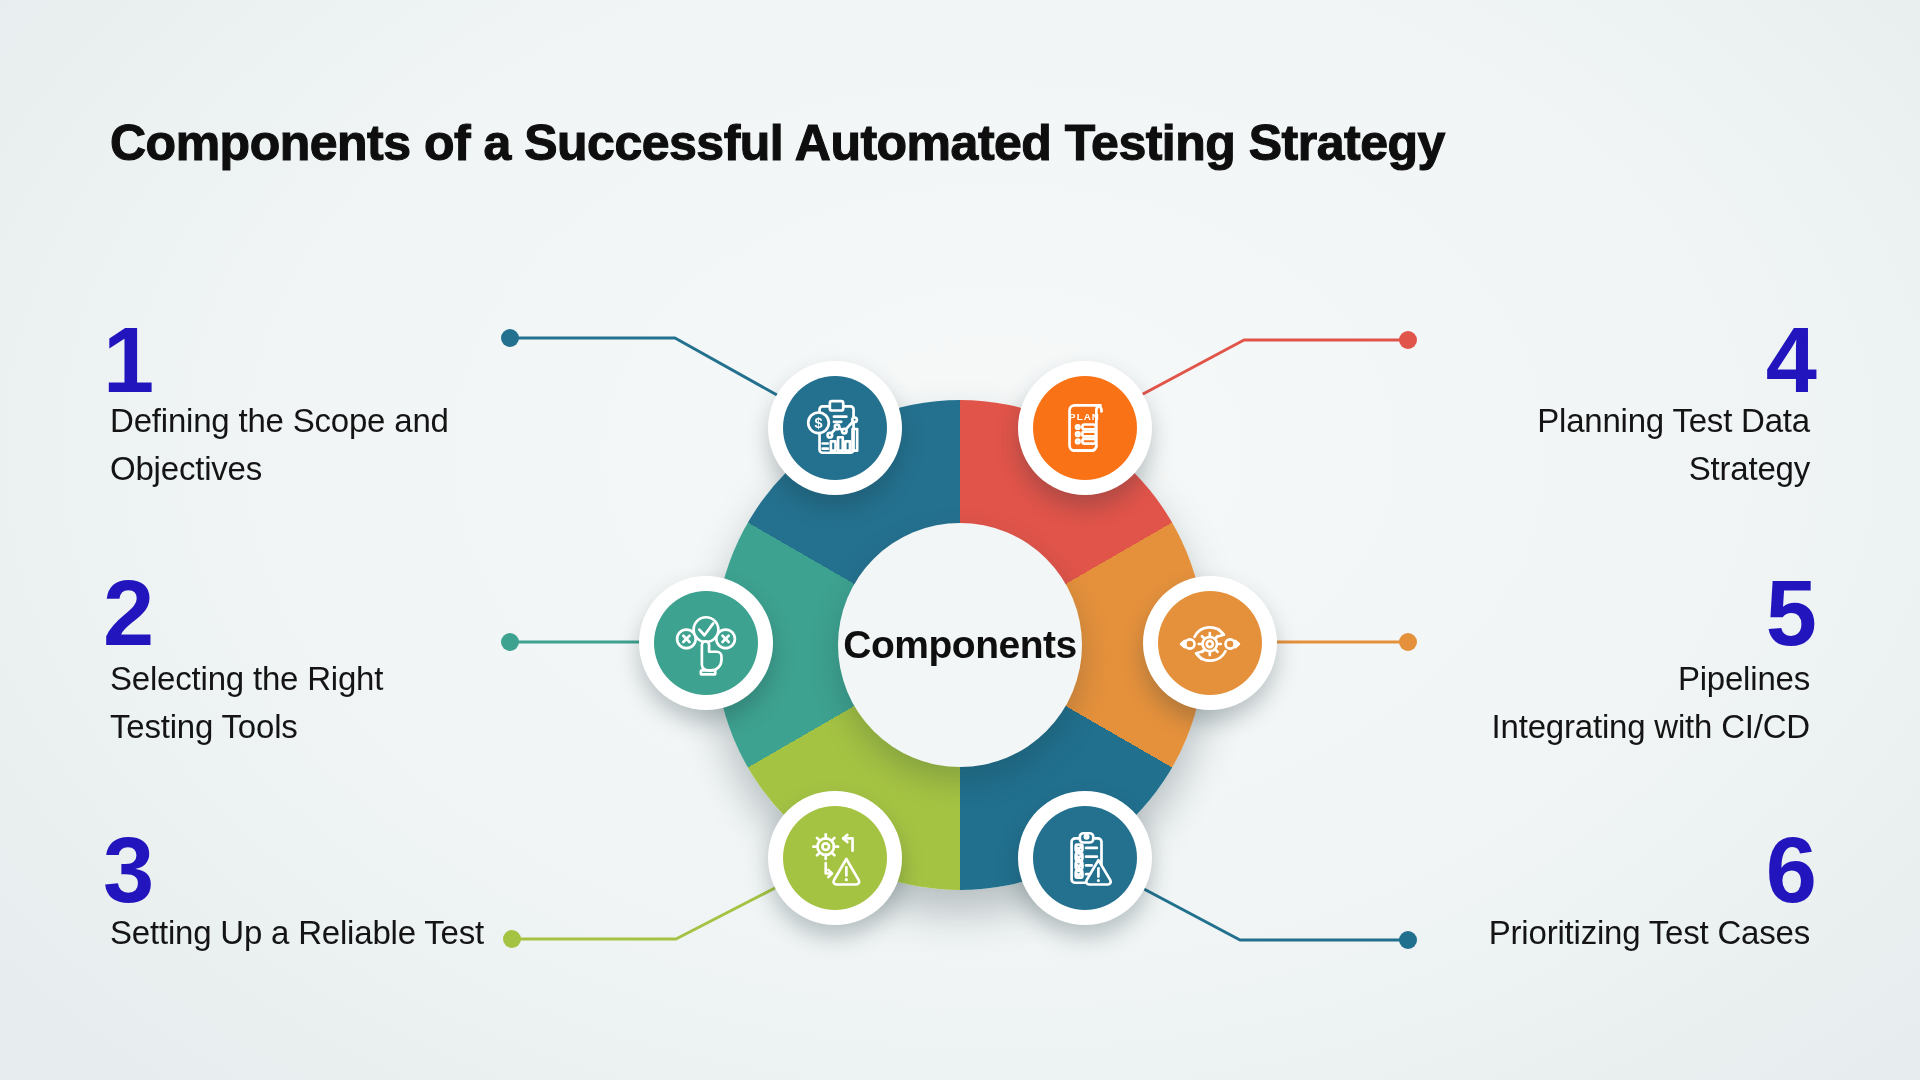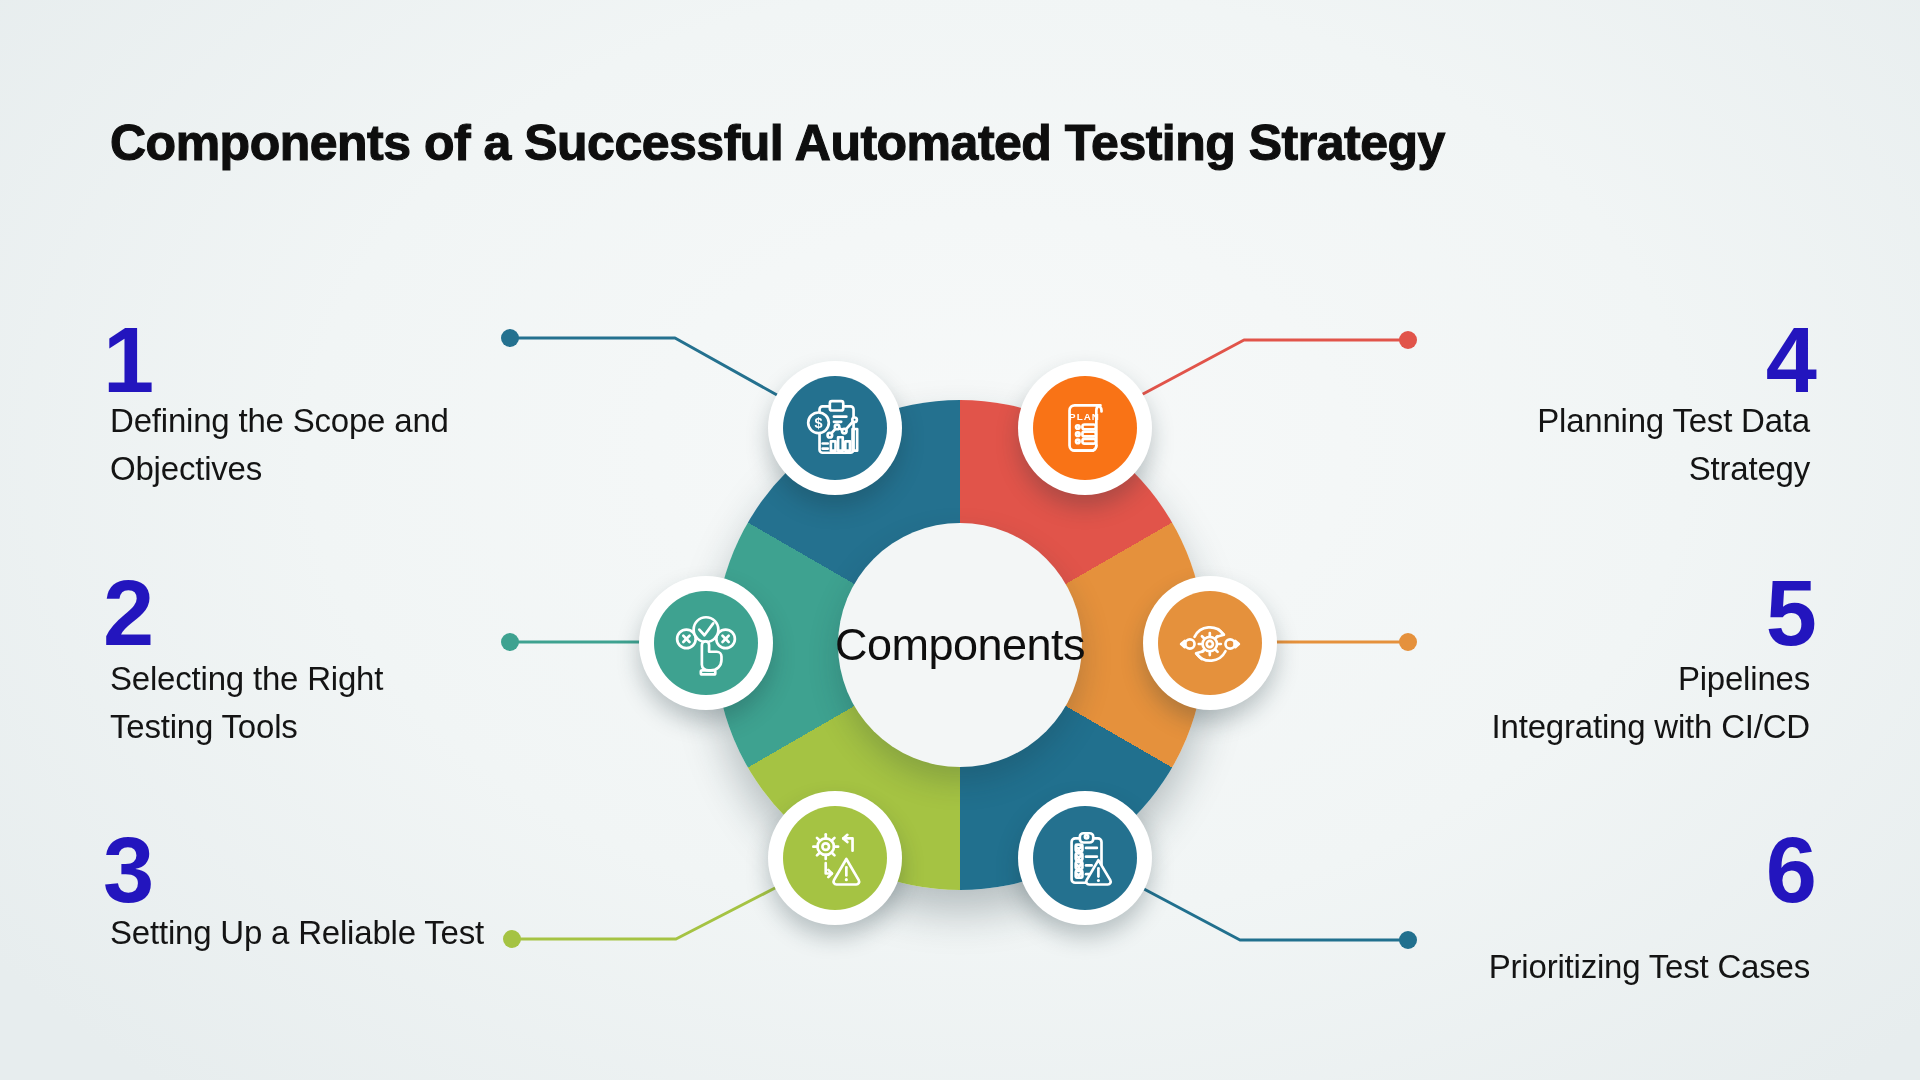--- a/index.html
+++ b/index.html
@@ -33,21 +33,21 @@
       #A5C343 180deg 240deg,
       #3EA290 240deg 300deg,
       #24718F 300deg 360deg);
     box-shadow:0 22px 42px rgba(25,45,55,0.28);
   }
   .center-circle{
     position:absolute;left:838px;top:523px;width:244px;height:244px;border-radius:50%;
     background:#F3F6F6;box-shadow:0 14px 30px rgba(25,45,55,0.22);
     display:flex;align-items:center;justify-content:center;
   }
-  .center-label{font-size:45px;font-weight:400;color:#0f0f0f;letter-spacing:-0.5px;}
+  .center-label{font-size:39px;font-weight:700;color:#0f0f0f;letter-spacing:-0.5px;}
   .badge{
     position:absolute;width:134px;height:134px;border-radius:50%;background:#ffffff;
     box-shadow:0 12px 22px rgba(25,45,55,0.26);
     display:flex;align-items:center;justify-content:center;
   }
   .badge-inner{
     width:104px;height:104px;border-radius:50%;
     display:flex;align-items:center;justify-content:center;
   }
   .badge-inner svg{display:block;}
@@ -240,17 +240,17 @@
     <div>Strategy</div>
   </div>
 
   <div class="num right" style="right:103px;top:565px;">5</div>
   <div class="itxt right" style="right:110px;top:655px;">
     <div>Pipelines</div>
     <div>Integrating with CI/CD</div>
   </div>
 
   <div class="num right" style="right:103px;top:822px;">6</div>
-  <div class="itxt right" style="right:110px;top:909px;margin-top:34px;">
+  <div class="itxt right" style="right:110px;top:909px;">
     <div>Prioritizing Test Cases</div>
   </div>
 
 </div>
 
 </body></html>

